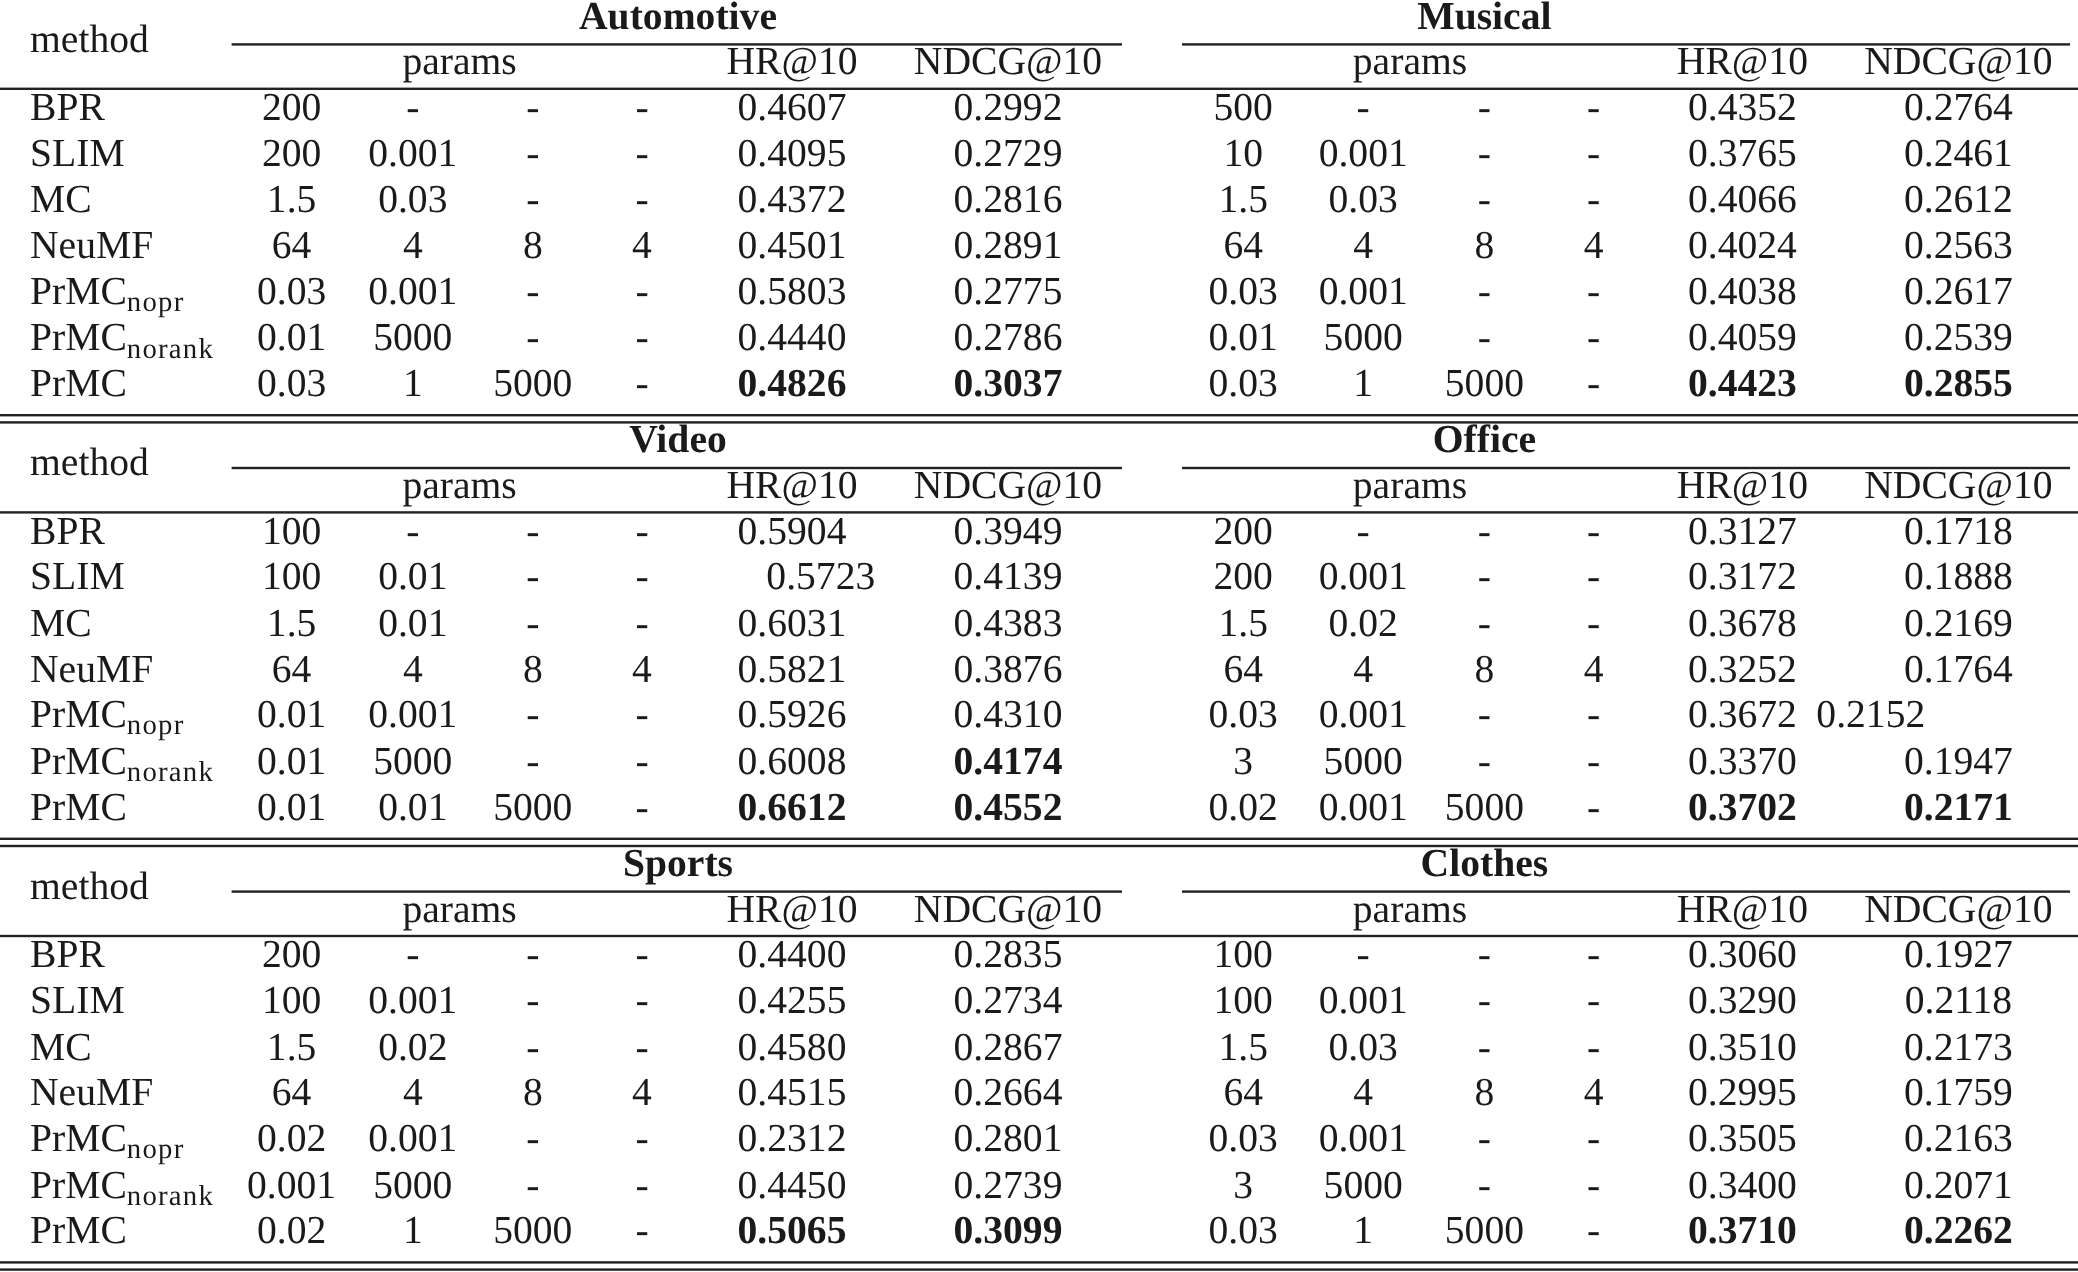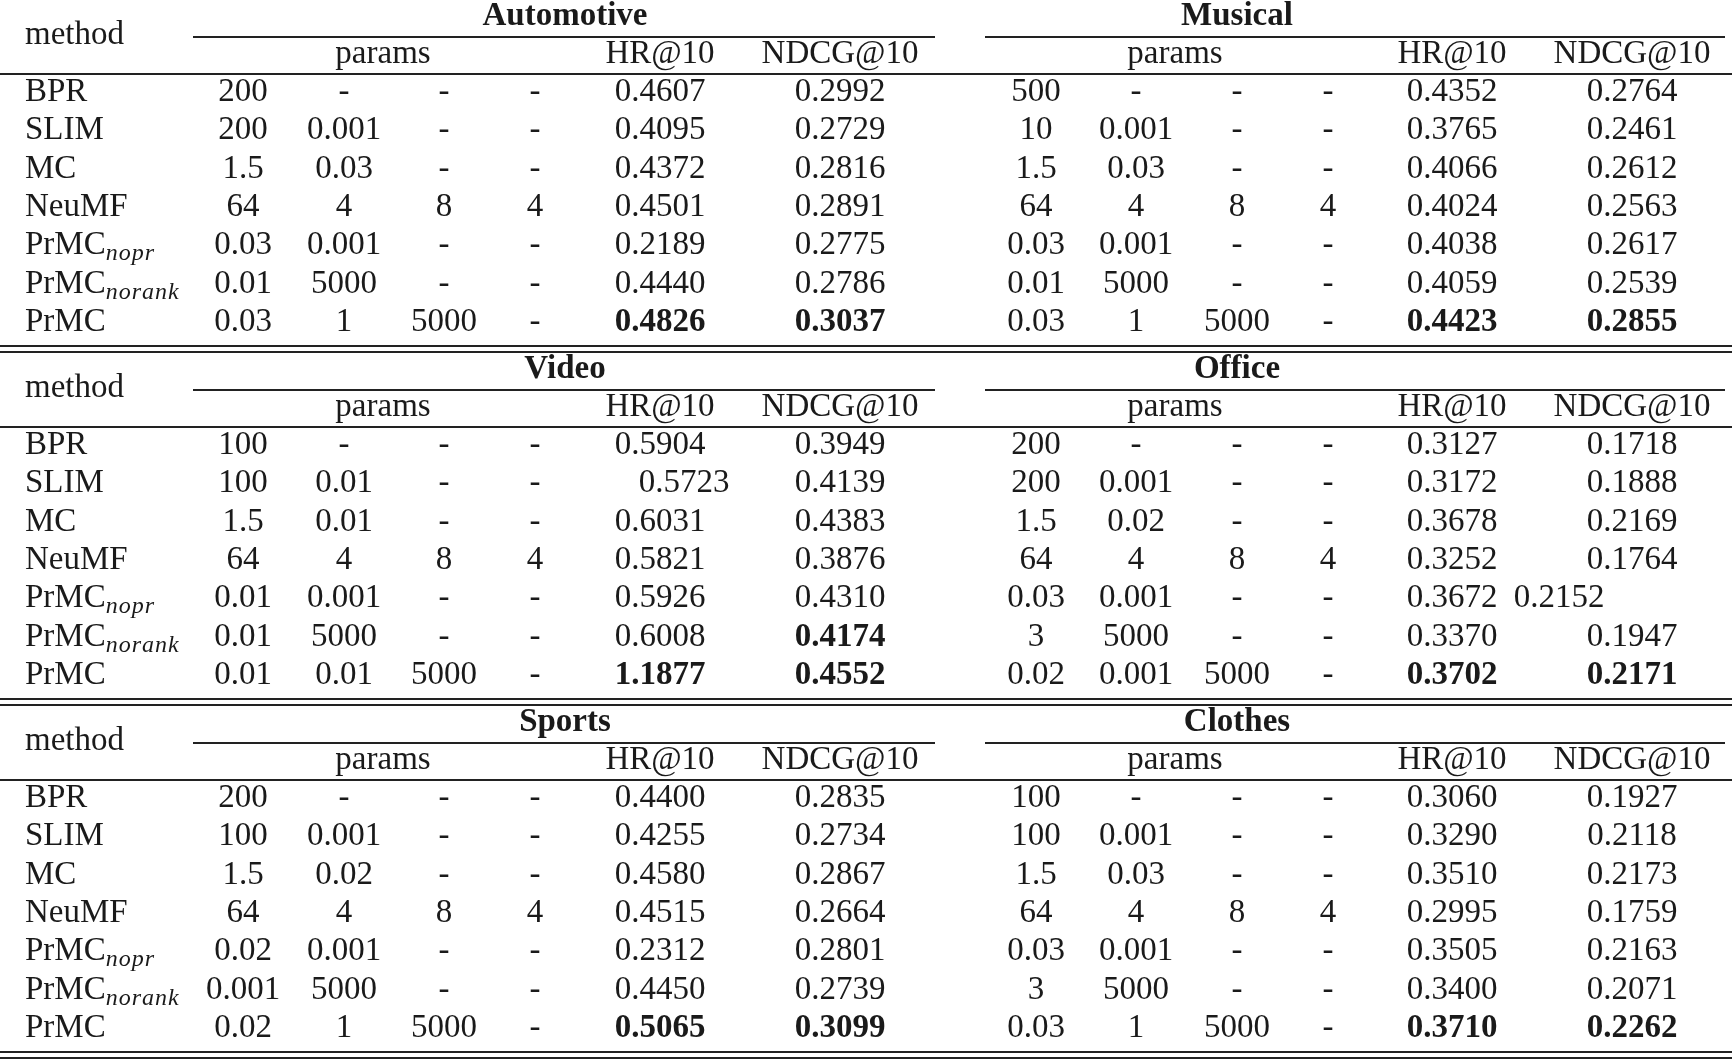--- a/index.html
+++ b/index.html
@@ -3,21 +3,21 @@
 <meta charset="utf-8">
 <style>
   html, body { margin:0; padding:0; background:#fff; }
   body { width:1732px; height:1060px; overflow:hidden; position:relative;
          font-family:"Liberation Serif","DejaVu Serif",serif; color:#1a1a1a; }
   .panel { position:absolute; left:0; width:1732px; height:352px; }
   .txt { position:absolute; font-size:33px; line-height:38px; white-space:nowrap; }
   .c { transform:translateX(-50%); }
   .b { font-weight:bold; }
   .hline { position:absolute; height:2px; background:#222; }
-  sub { font-style:italic; font-size:24px; vertical-align:-6px; letter-spacing:1px; }
+  sub { font-size:24px; vertical-align:-6px; letter-spacing:1px; }
 </style>
 </head>
 <body>
 
 <div id="root">
     <div class="panel" style="top: 0px;">
       <div class="txt" style="left: 25px; top: 14px;">method</div>
       <div class="txt c b" style="left: 565px; top: -5px;">Automotive</div>
       <div class="hline" style="left: 193px; width: 742px; top: 36px;"></div>
       <div class="txt c" style="left: 383px; top: 33px;">params</div>
@@ -44,21 +44,21 @@
       <div class="txt c" style="left: 243px; top: 185.9px;">64</div>
       <div class="txt c" style="left: 344px; top: 185.9px;">4</div>
       <div class="txt c" style="left: 444px; top: 185.9px;">8</div>
       <div class="txt c" style="left: 535px; top: 185.9px;">4</div>
       <div class="txt c" style="left: 660px; top: 185.9px;">0.4501</div>
       <div class="txt c" style="left: 840px; top: 185.9px;">0.2891</div>
       <div class="txt c" style="left: 243px; top: 224.2px;">0.03</div>
       <div class="txt c" style="left: 344px; top: 224.2px;">0.001</div>
       <div class="txt c" style="left: 444px; top: 224.2px;">-</div>
       <div class="txt c" style="left: 535px; top: 224.2px;">-</div>
-      <div class="txt c" style="left: 660px; top: 224.2px;">0.2189</div>
+      <div class="txt c" style="left: 660px; top: 224.2px;">0.5803</div>
       <div class="txt c" style="left: 840px; top: 224.2px;">0.2775</div>
       <div class="txt c" style="left: 243px; top: 262.5px;">0.01</div>
       <div class="txt c" style="left: 344px; top: 262.5px;">5000</div>
       <div class="txt c" style="left: 444px; top: 262.5px;">-</div>
       <div class="txt c" style="left: 535px; top: 262.5px;">-</div>
       <div class="txt c" style="left: 660px; top: 262.5px;">0.4440</div>
       <div class="txt c" style="left: 840px; top: 262.5px;">0.2786</div>
       <div class="txt c" style="left: 243px; top: 300.8px;">0.03</div>
       <div class="txt c" style="left: 344px; top: 300.8px;">1</div>
       <div class="txt c" style="left: 444px; top: 300.8px;">5000</div>
@@ -163,21 +163,21 @@
       <div class="txt c" style="left: 243px; top: 262.5px;">0.01</div>
       <div class="txt c" style="left: 344px; top: 262.5px;">5000</div>
       <div class="txt c" style="left: 444px; top: 262.5px;">-</div>
       <div class="txt c" style="left: 535px; top: 262.5px;">-</div>
       <div class="txt c" style="left: 660px; top: 262.5px;">0.6008</div>
       <div class="txt c" style="left: 840px; top: 262.5px; font-weight: bold;">0.4174</div>
       <div class="txt c" style="left: 243px; top: 300.8px;">0.01</div>
       <div class="txt c" style="left: 344px; top: 300.8px;">0.01</div>
       <div class="txt c" style="left: 444px; top: 300.8px;">5000</div>
       <div class="txt c" style="left: 535px; top: 300.8px;">-</div>
-      <div class="txt c b" style="left: 660px; top: 300.8px;">1.1877</div>
+      <div class="txt c b" style="left: 660px; top: 300.8px;">0.6612</div>
       <div class="txt c b" style="left: 840px; top: 300.8px;">0.4552</div>
       <div class="txt c b" style="left: 1237px; top: -5px;">Office</div>
       <div class="hline" style="left: 985px; width: 740px; top: 36px;"></div>
       <div class="txt c" style="left: 1175px; top: 33px;">params</div>
       <div class="txt c" style="left: 1452px; top: 33px;">HR@10</div>
       <div class="txt c" style="left: 1632px; top: 33px;">NDCG@10</div>
       <div class="txt c" style="left: 1036px; top: 71px;">200</div>
       <div class="txt c" style="left: 1136px; top: 71px;">-</div>
       <div class="txt c" style="left: 1237px; top: 71px;">-</div>
       <div class="txt c" style="left: 1328px; top: 71px;">-</div>

